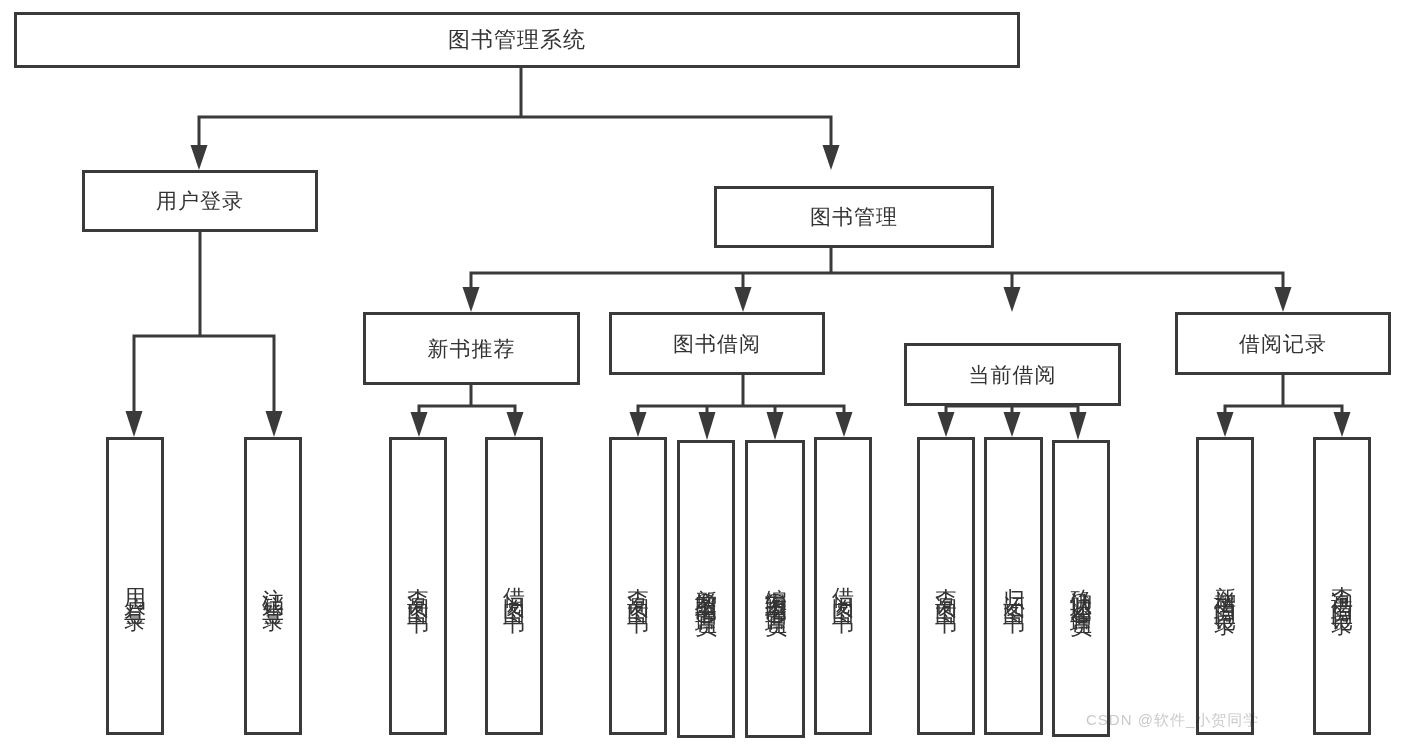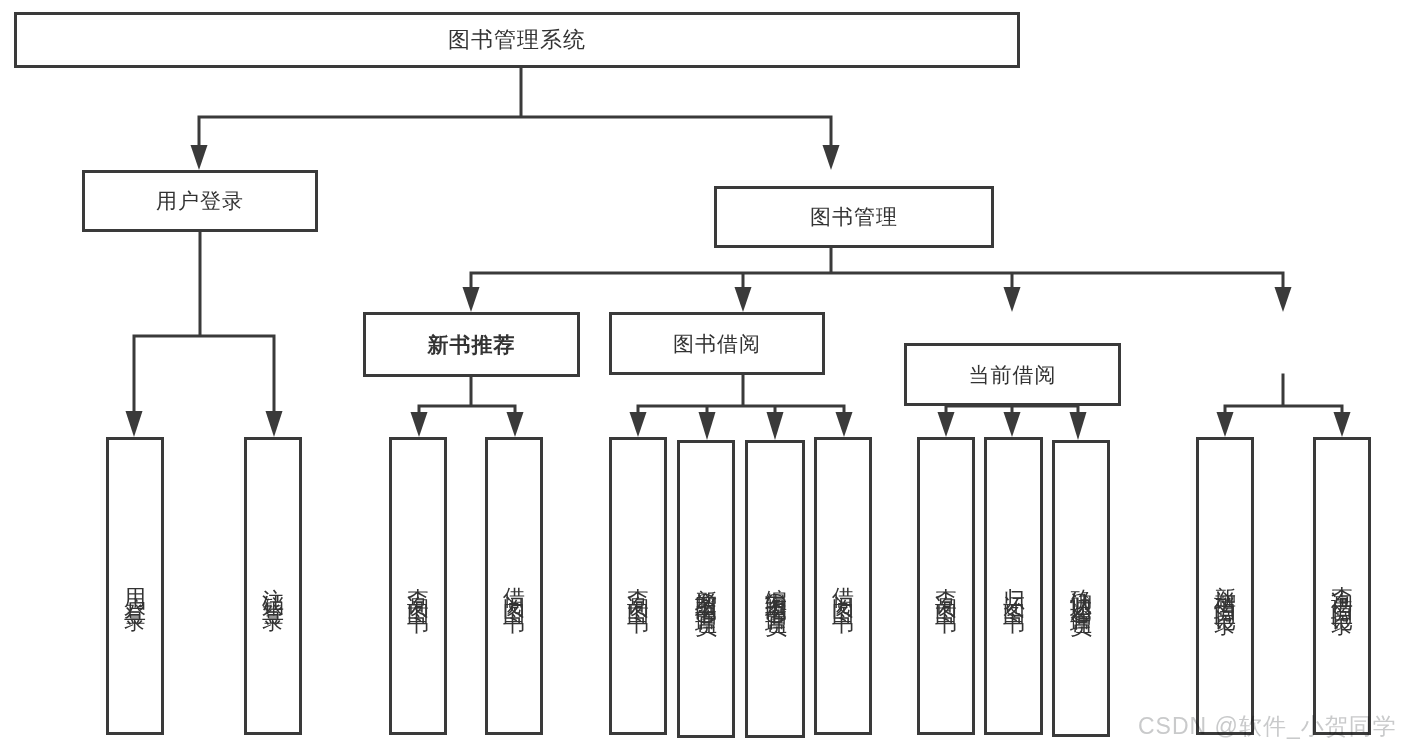--- a/index.html
+++ b/index.html
@@ -49,23 +49,23 @@
     text-align: center;
     line-height: 52px;
     font-size: 22px;
     letter-spacing: 8px;
     color: #333333;
     z-index: 2;
     overflow: hidden;
   }
   .watermark {
     position: absolute;
-    left: 1138px;
+    left: 1086px;
     top: 711px;
-    font-size: 23px;
+    font-size: 15px;
     letter-spacing: 1px;
     color: #c9cacb;
     z-index: 5;
     mix-blend-mode: multiply;
     white-space: nowrap;
   }
 </style>
 </head>
 <body>
 
@@ -122,28 +122,31 @@
     <span>图书管理系统</span>
   </div>
 
   <div class="hbox" style="left:82px; top:170px; width:236px; height:62px;">
     <span>用户登录</span>
   </div>
   <div class="hbox" style="left:714px; top:166px; width:280px; height:62px;margin-top:20px;">
     <span>图书管理</span>
   </div>
 
-  <div class="hbox" style="left:363px; top:312px; width:217px; height:65px;font-weight:bold;">
+  <div class="hbox" style="left:363px; top:312px; width:217px; height:73px;">
     <span>新书推荐</span>
   </div>
   <div class="hbox" style="left:609px; top:312px; width:216px; height:63px;">
     <span>图书借阅</span>
   </div>
   <div class="hbox" style="left:904px; top:312px; width:217px; height:63px;margin-top:31px;">
     <span>当前借阅</span>
+  </div>
+  <div class="hbox" style="left:1175px; top:312px; width:216px; height:63px;">
+    <span>借阅记录</span>
   </div>
 
   <div class="vbox" style="left:106px; top:437px;">用户登录</div>
   <div class="vbox" style="left:244px; top:437px;">注销登录</div>
 
   <div class="vbox" style="left:389px; top:437px;">查询图书</div>
   <div class="vbox" style="left:485px; top:437px;">借阅图书</div>
 
   <div class="vbox" style="left:609px; top:437px;">查询图书</div>
   <div class="vbox" style="left:677px; top:440px; letter-spacing:4px;">新增图书（管理员）</div>

